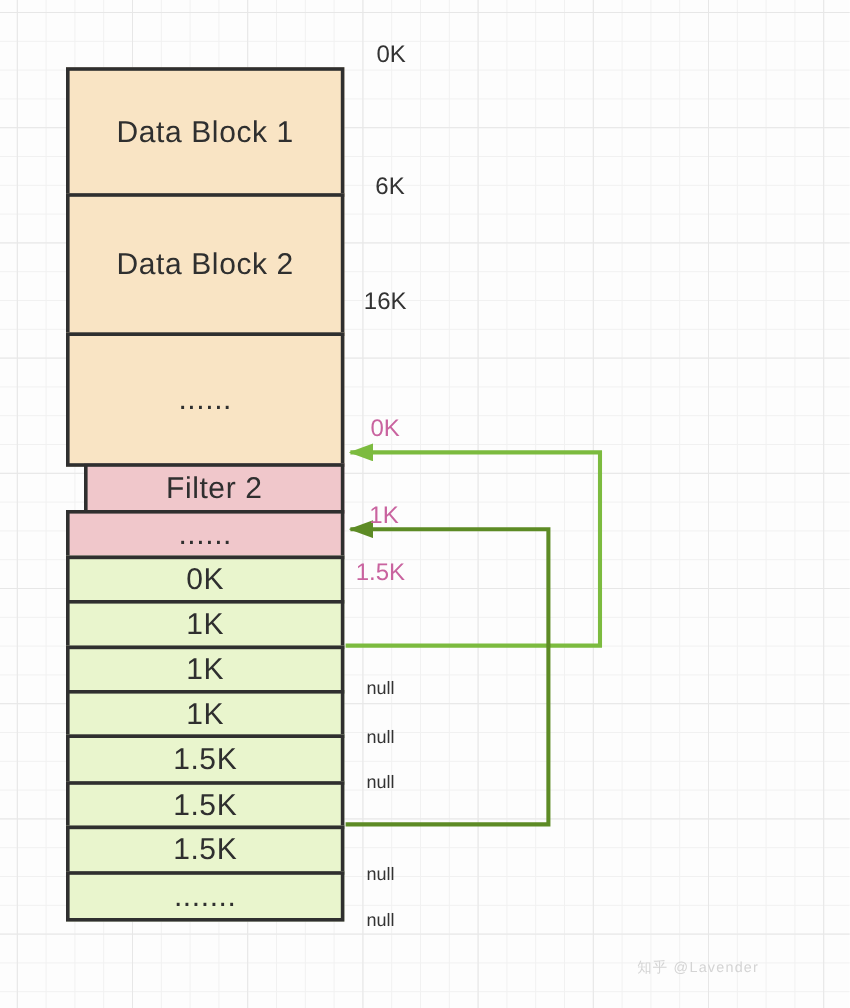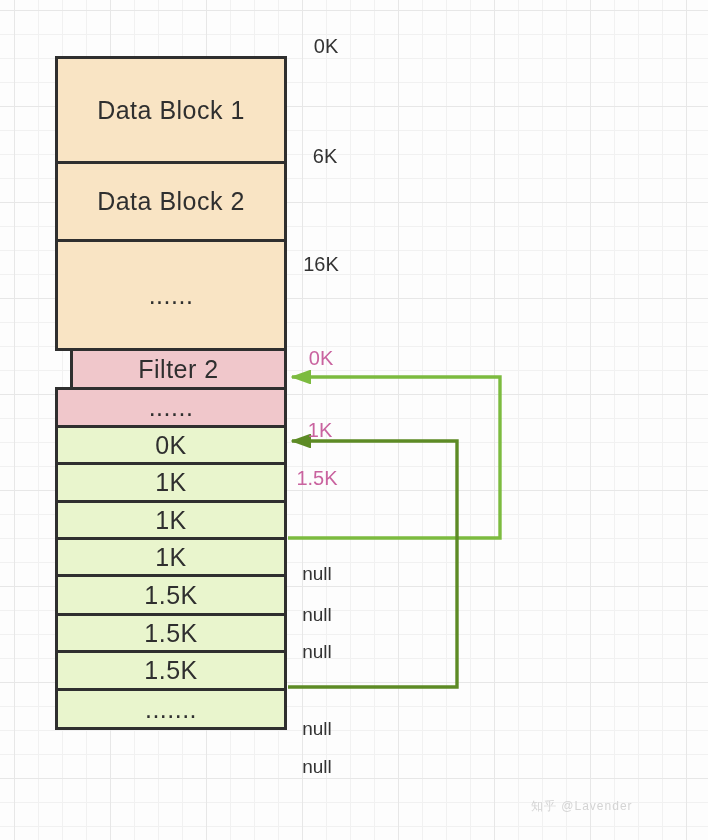--- a/index.html
+++ b/index.html
@@ -37,21 +37,21 @@
     white-space:nowrap;
   }
   #labels .side-label{
     position:absolute;
     transform:translate(-50%,-50%);
     font-size:20px;
     color:#333333;
     white-space:nowrap;
   }
   #labels .side-label.pink{color:#c9639f;}
-  #labels .side-label.null{font-size:19px;color:#333333;}
+  #labels .side-label.null{font-size:15px;color:#333333;}
   #arrows{
     position:absolute;
     left:0;top:0;
     width:708px;height:840px;
     pointer-events:none;
   }
   #watermark{
     position:absolute;
     left:531px;top:798px;
     font-size:12px;
@@ -73,21 +73,21 @@
       <marker id="ah1" markerWidth="6" markerHeight="4.4" refX="5.6" refY="2.2" orient="auto">
         <path d="M0,0 L6,2.2 L0,4.4 Z" fill="#5d8b25"></path>
       </marker>
       <polyline points="288,687 457,687 457,441 292,441" fill="none" stroke="#5d8b25" stroke-width="3.4" marker-end="url(#ah1)"></polyline>
     </svg>
 
   <div id="column" style="left: 55px; top: 56px; width: 232px;">
       <div class="block" style="height: 108px; background: rgb(249, 228, 196); border-color: rgb(47, 47, 47);">
       <span class="block-label">Data Block 1</span>
     </div>
-      <div class="block" style="height: 81px; background: rgb(249, 228, 196); border-color: rgb(47, 47, 47);">
+      <div class="block" style="height: 119px; background: rgb(249, 228, 196); border-color: rgb(47, 47, 47);">
       <span class="block-label">Data Block 2</span>
     </div>
       <div class="block" style="height: 112px; background: rgb(249, 228, 196); border-color: rgb(47, 47, 47);">
       <span class="block-label">......</span>
     </div>
       <div class="block" style="height: 42px; background: rgb(240, 199, 203); border-color: rgb(47, 47, 47); margin-left: 15px;">
       <span class="block-label">Filter 2</span>
     </div>
       <div class="block" style="height: 41px; background: rgb(240, 199, 203); border-color: rgb(47, 47, 47);">
       <span class="block-label">......</span>
@@ -114,21 +114,21 @@
       <span class="block-label">1.5K</span>
     </div>
       <div class="block" style="height: 42px; background: rgb(233, 245, 205); border-color: rgb(47, 47, 47);">
       <span class="block-label">.......</span>
     </div>
     </div>
 
   <div id="labels">
       <span class="side-label black" style="left: 326px; top: 46px;">0K</span>
       <span class="side-label black" style="left: 325px; top: 156px;">6K</span>
-      <span class="side-label black" style="left: 321px; top: 264px; text-align: right;">16K</span>
+      <span class="side-label black" style="left: 321px; top: 252px; text-align: right;">16K</span>
       <span class="side-label pink" style="left: 321px; top: 358px;">0K</span>
       <span class="side-label pink" style="left: 320px; top: 430px;">1K</span>
       <span class="side-label pink" style="left: 317px; top: 478px;">1.5K</span>
       <span class="side-label null" style="left: 317px; top: 574px;">null</span>
       <span class="side-label null" style="left: 317px; top: 615px;">null</span>
       <span class="side-label null" style="left: 317px; top: 652px;">null</span>
       <span class="side-label null" style="left: 317px; top: 729px;">null</span>
       <span class="side-label null" style="left: 317px; top: 767px;">null</span>
     </div>
 

